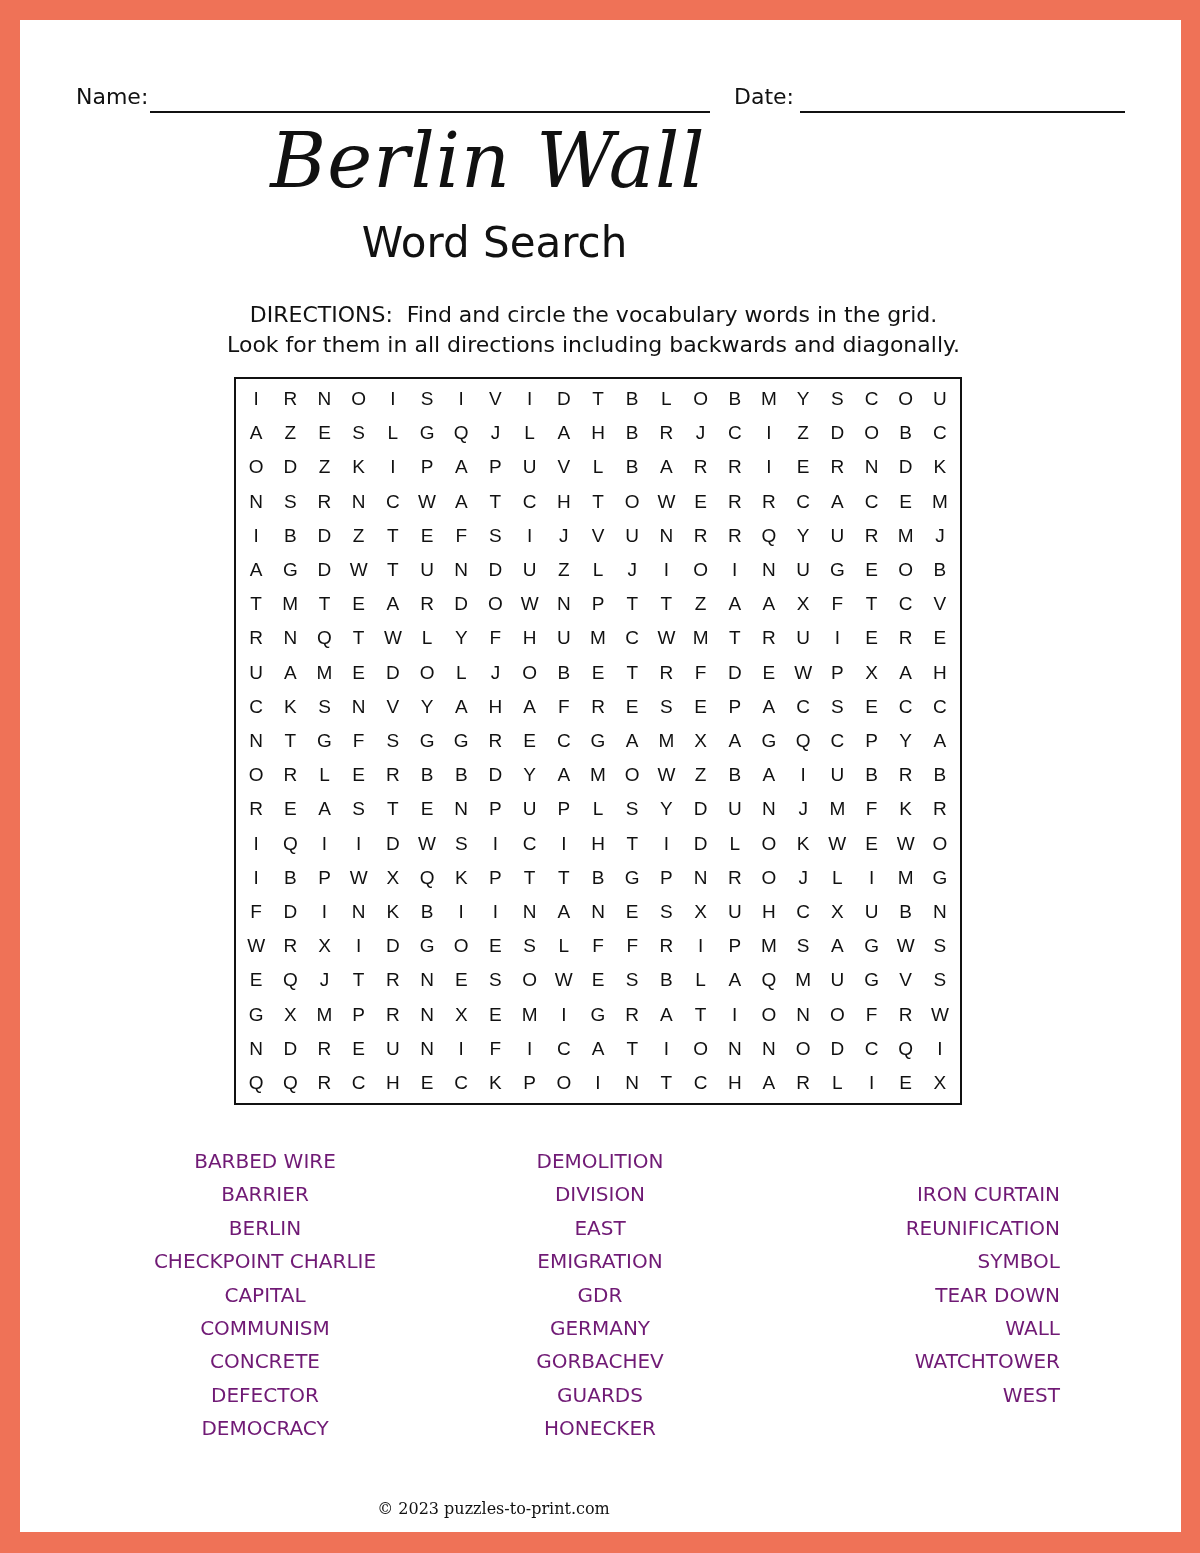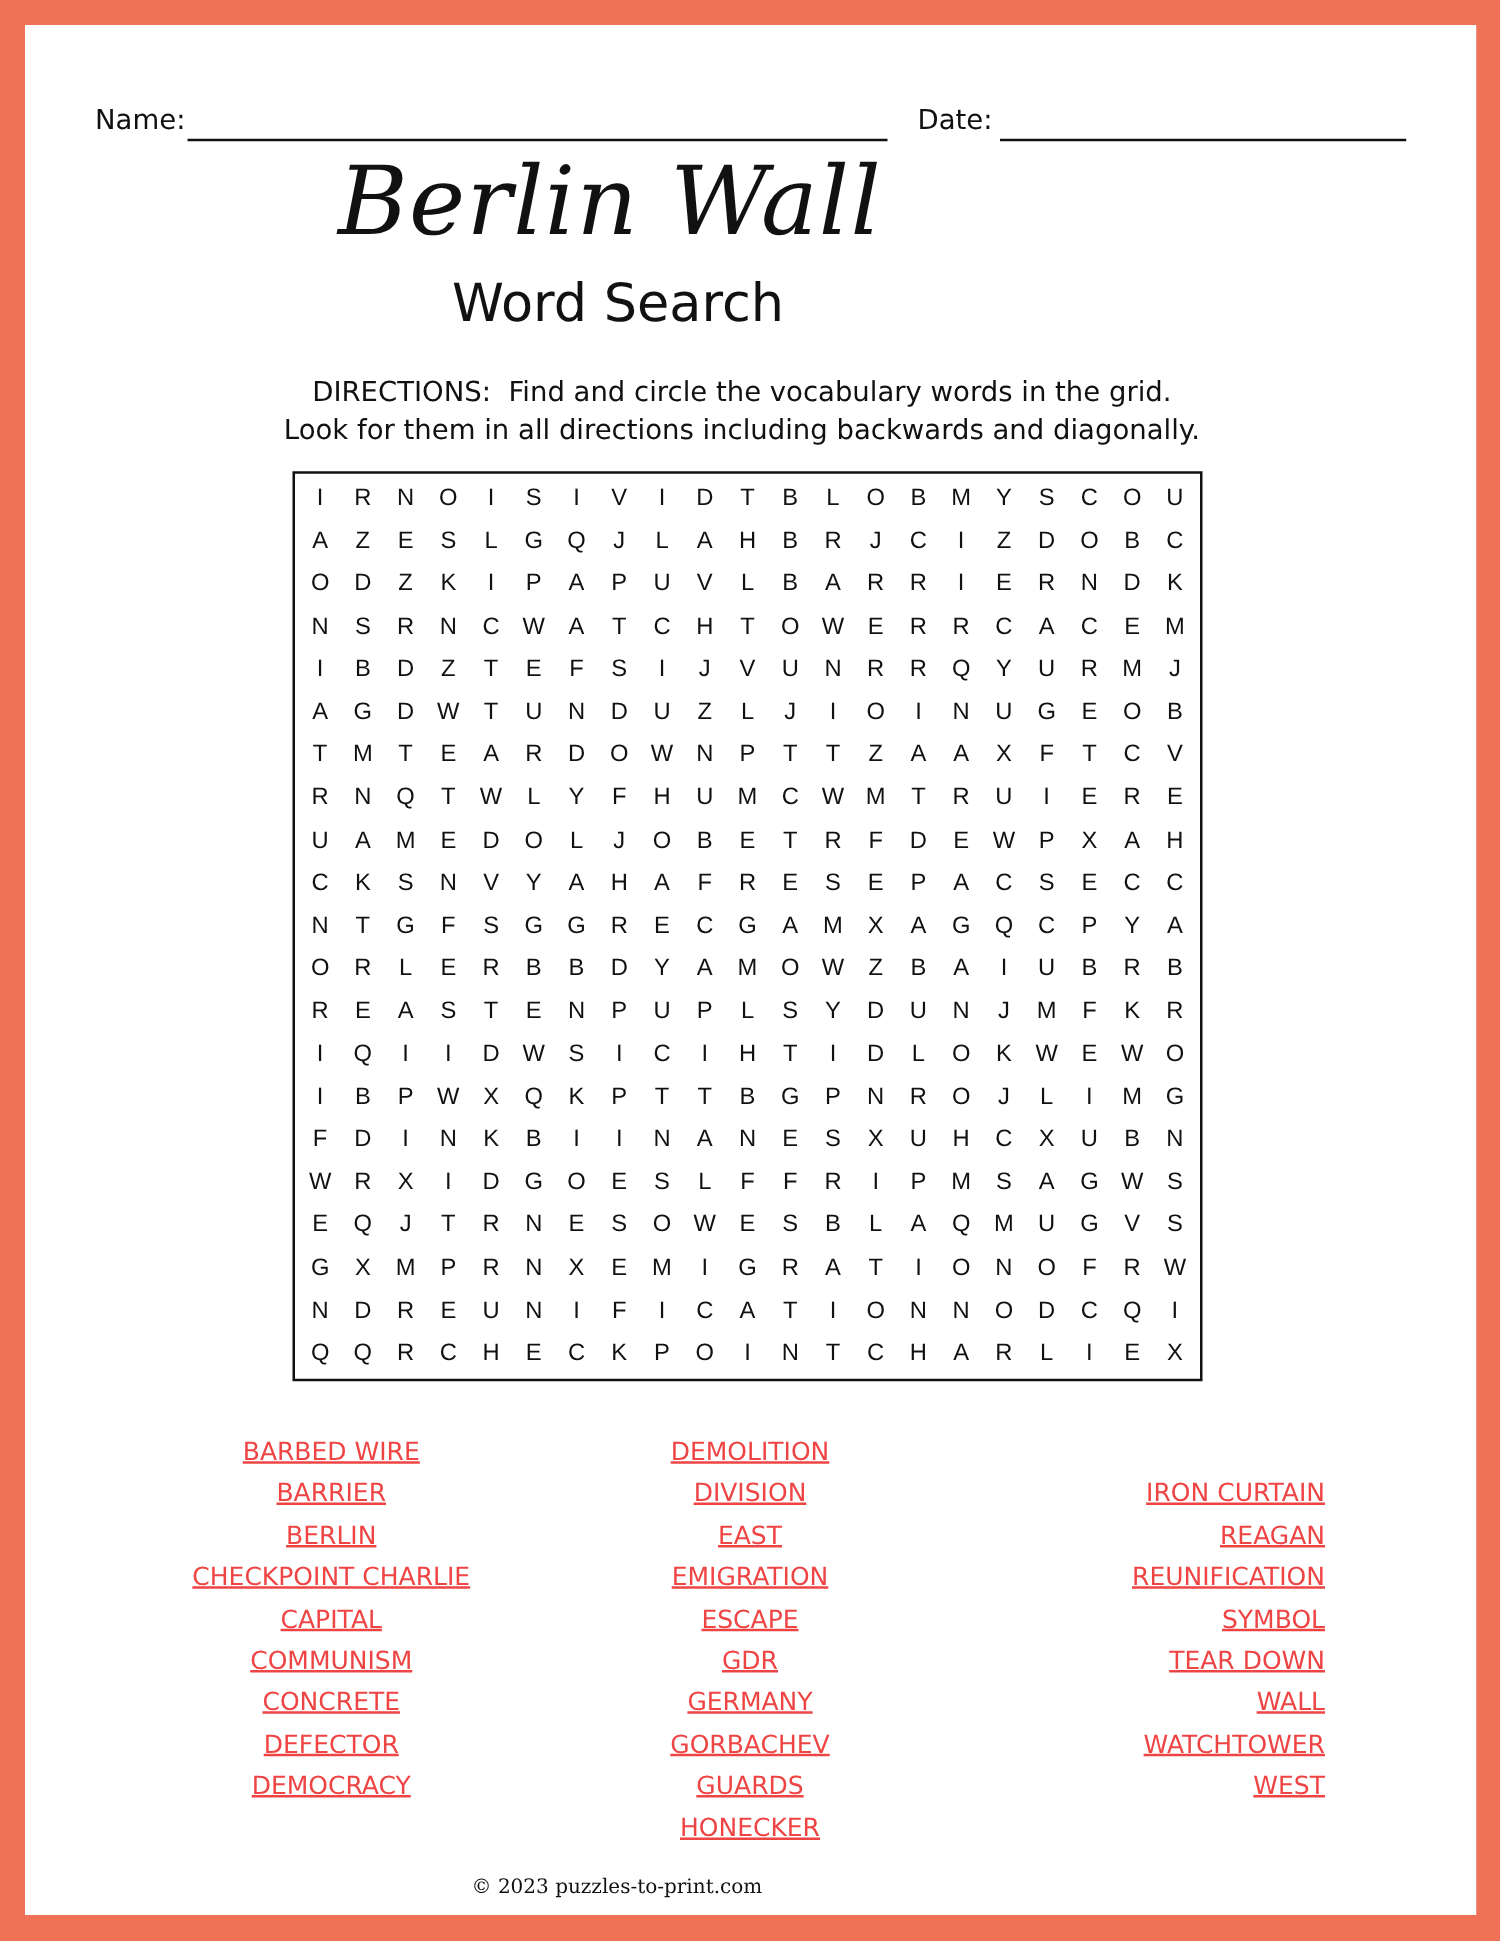--- a/index.html
+++ b/index.html
@@ -74,23 +74,22 @@
     display: flex; align-items: center; justify-content: center;
     font-family: "Liberation Sans", sans-serif;
     font-size: 19px;
     color: #111;
   }
   .words {
     position: absolute;
     top: 1125px;
     font-family: "DejaVu Sans", sans-serif;
     font-size: 20px;
-    color: #ef4444;
+    color: #701a75;
     text-align: center;
-    text-decoration: underline;
   }
   .word { height: 33.4px; line-height: 33.4px; white-space: nowrap; }
   .col1 { left: 120px; width: 250px; }
   .col2 { left: 455px; width: 250px; }
   .col3 { left: 790px; width: 250px; top: 1158.4px; text-align: right; }
   .footer {
     position: absolute;
     left: 0; width: 947px;
     top: 1479px;
     text-align: center;
@@ -574,30 +573,28 @@
       <div class="word">COMMUNISM</div>
       <div class="word">CONCRETE</div>
       <div class="word">DEFECTOR</div>
       <div class="word">DEMOCRACY</div>
     </div>
   <div class="words col2" id="col2">
       <div class="word">DEMOLITION</div>
       <div class="word">DIVISION</div>
       <div class="word">EAST</div>
       <div class="word">EMIGRATION</div>
-      <div class="word">ESCAPE</div>
       <div class="word">GDR</div>
       <div class="word">GERMANY</div>
       <div class="word">GORBACHEV</div>
       <div class="word">GUARDS</div>
       <div class="word">HONECKER</div>
     </div>
   <div class="words col3" id="col3">
       <div class="word">IRON CURTAIN</div>
-      <div class="word">REAGAN</div>
       <div class="word">REUNIFICATION</div>
       <div class="word">SYMBOL</div>
       <div class="word">TEAR DOWN</div>
       <div class="word">WALL</div>
       <div class="word">WATCHTOWER</div>
       <div class="word">WEST</div>
     </div>
 
   <div class="footer">© 2023 puzzles-to-print.com</div>
 </div>

